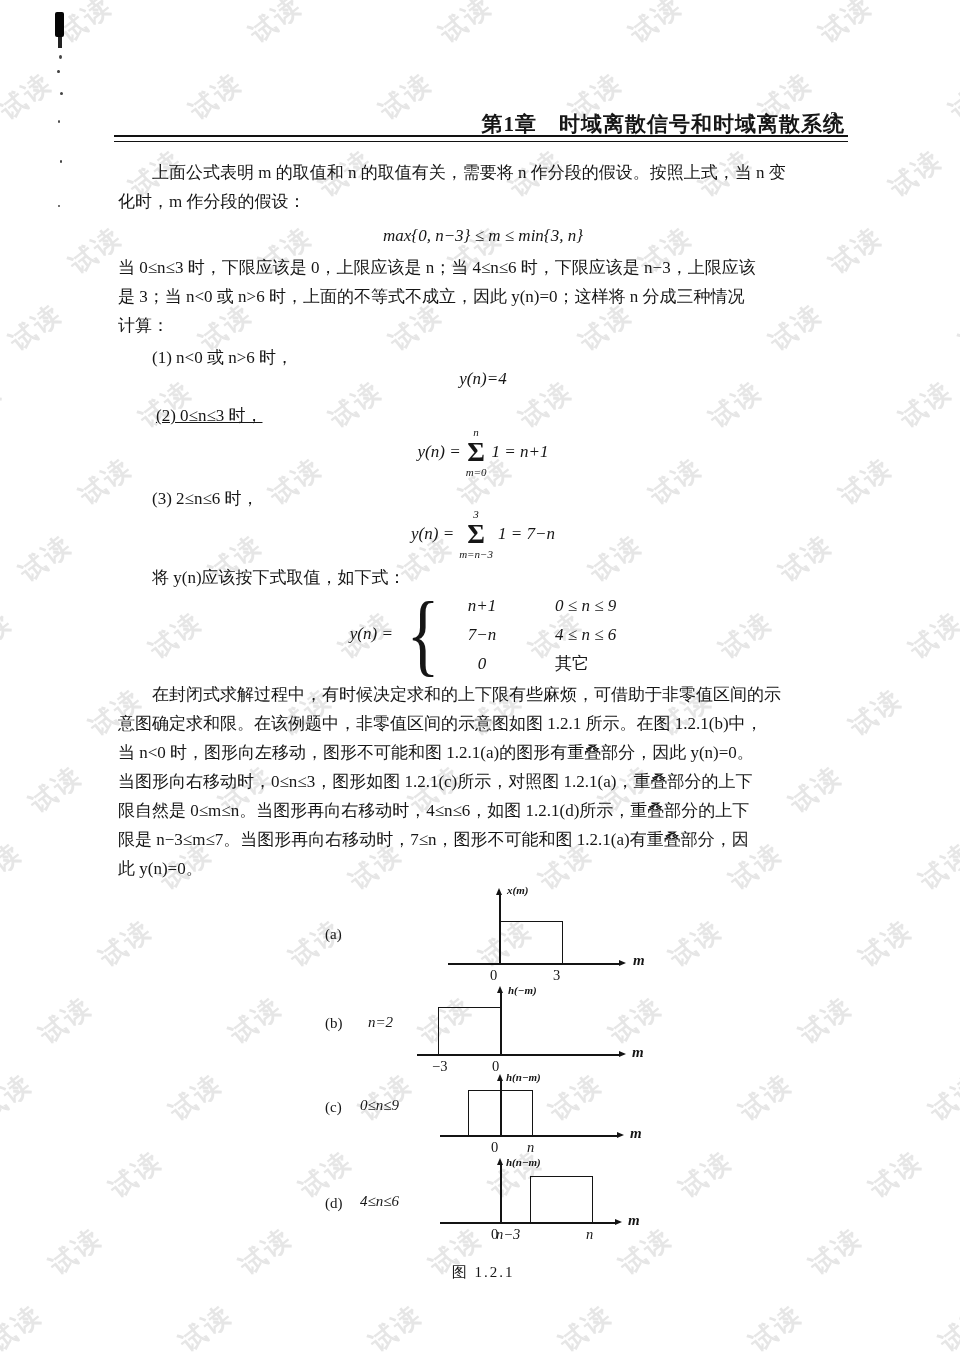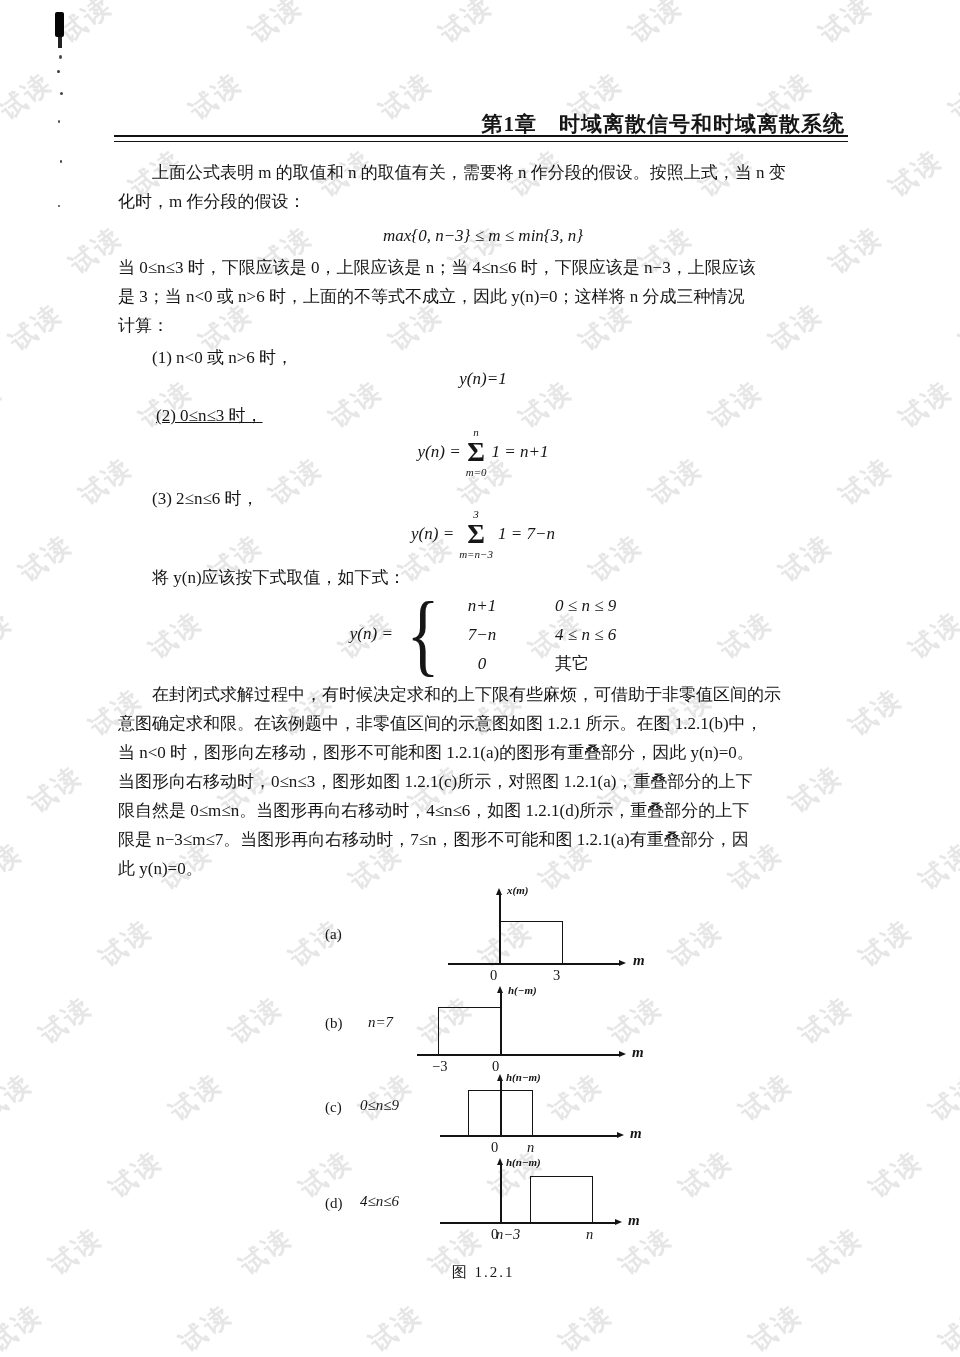--- a/index.html
+++ b/index.html
@@ -198,21 +198,21 @@
 
     <div class="formula" style="top:226px;">max{0, n−3} ≤ m ≤ min{3, n}</div>
 
     <div class="para" style="top:253px;">
       <div class="line">当 0≤n≤3 时，下限应该是 0，上限应该是 n；当 4≤n≤6 时，下限应该是 n−3，上限应该</div>
       <div class="line">是 3；当 n&lt;0 或 n&gt;6 时，上面的不等式不成立，因此 y(n)=0；这样将 n 分成三种情况</div>
       <div class="line">计算：</div>
     </div>
 
     <div class="para" style="top:343px;left:152px;">(1) n&lt;0 或 n&gt;6 时，</div>
-    <div class="formula" style="top:369px;">y(n)=1</div>
+    <div class="formula" style="top:369px;">y(n)=4</div>
 
     <div class="para" style="top:401px;left:156px;text-decoration:underline;">(2) 0≤n≤3 时，</div>
     <div class="sumwrap" style="top:424px;height:56px;">
       <span>y(n) =</span>
       <span class="sum">
         <span class="lim">n</span>
         <span class="sigma">Σ</span>
         <span class="lim">m=0</span>
       </span>
       <span>1 = n+1</span>
@@ -268,21 +268,21 @@
       <div class="vaxis" style="left:199px;top:8px;height:70px;"></div>
       <div class="pulse" style="left:199px;top:35px;width:62px;height:42px;"></div>
       <div class="haxis" style="left:148px;top:77px;width:172px;"></div>
       <span class="xlab" style="left:333px;top:66px;">m</span>
       <span class="tick" style="left:190px;top:81px;">0</span>
       <span class="tick" style="left:253px;top:81px;">3</span>
     </div>
 
     <div class="subfig" style="left:300px;top:986px;height:95px;">
       <span class="fig-tag" style="left:25px;top:29px;">(b)</span>
-      <span class="fig-cond" style="left:68px;top:28px;">n=7</span>
+      <span class="fig-cond" style="left:68px;top:28px;">n=2</span>
       <span class="ylab" style="left:208px;top:-2px;">h(−m)</span>
       <div class="vaxis" style="left:200px;top:6px;height:62px;"></div>
       <div class="pulse" style="left:138px;top:21px;width:61px;height:47px;"></div>
       <div class="haxis" style="left:117px;top:68px;width:203px;"></div>
       <span class="xlab" style="left:332px;top:58px;">m</span>
       <span class="tick" style="left:132px;top:72px;">−3</span>
       <span class="tick" style="left:192px;top:72px;">0</span>
     </div>
 
     <div class="subfig" style="left:300px;top:1070px;height:90px;">

